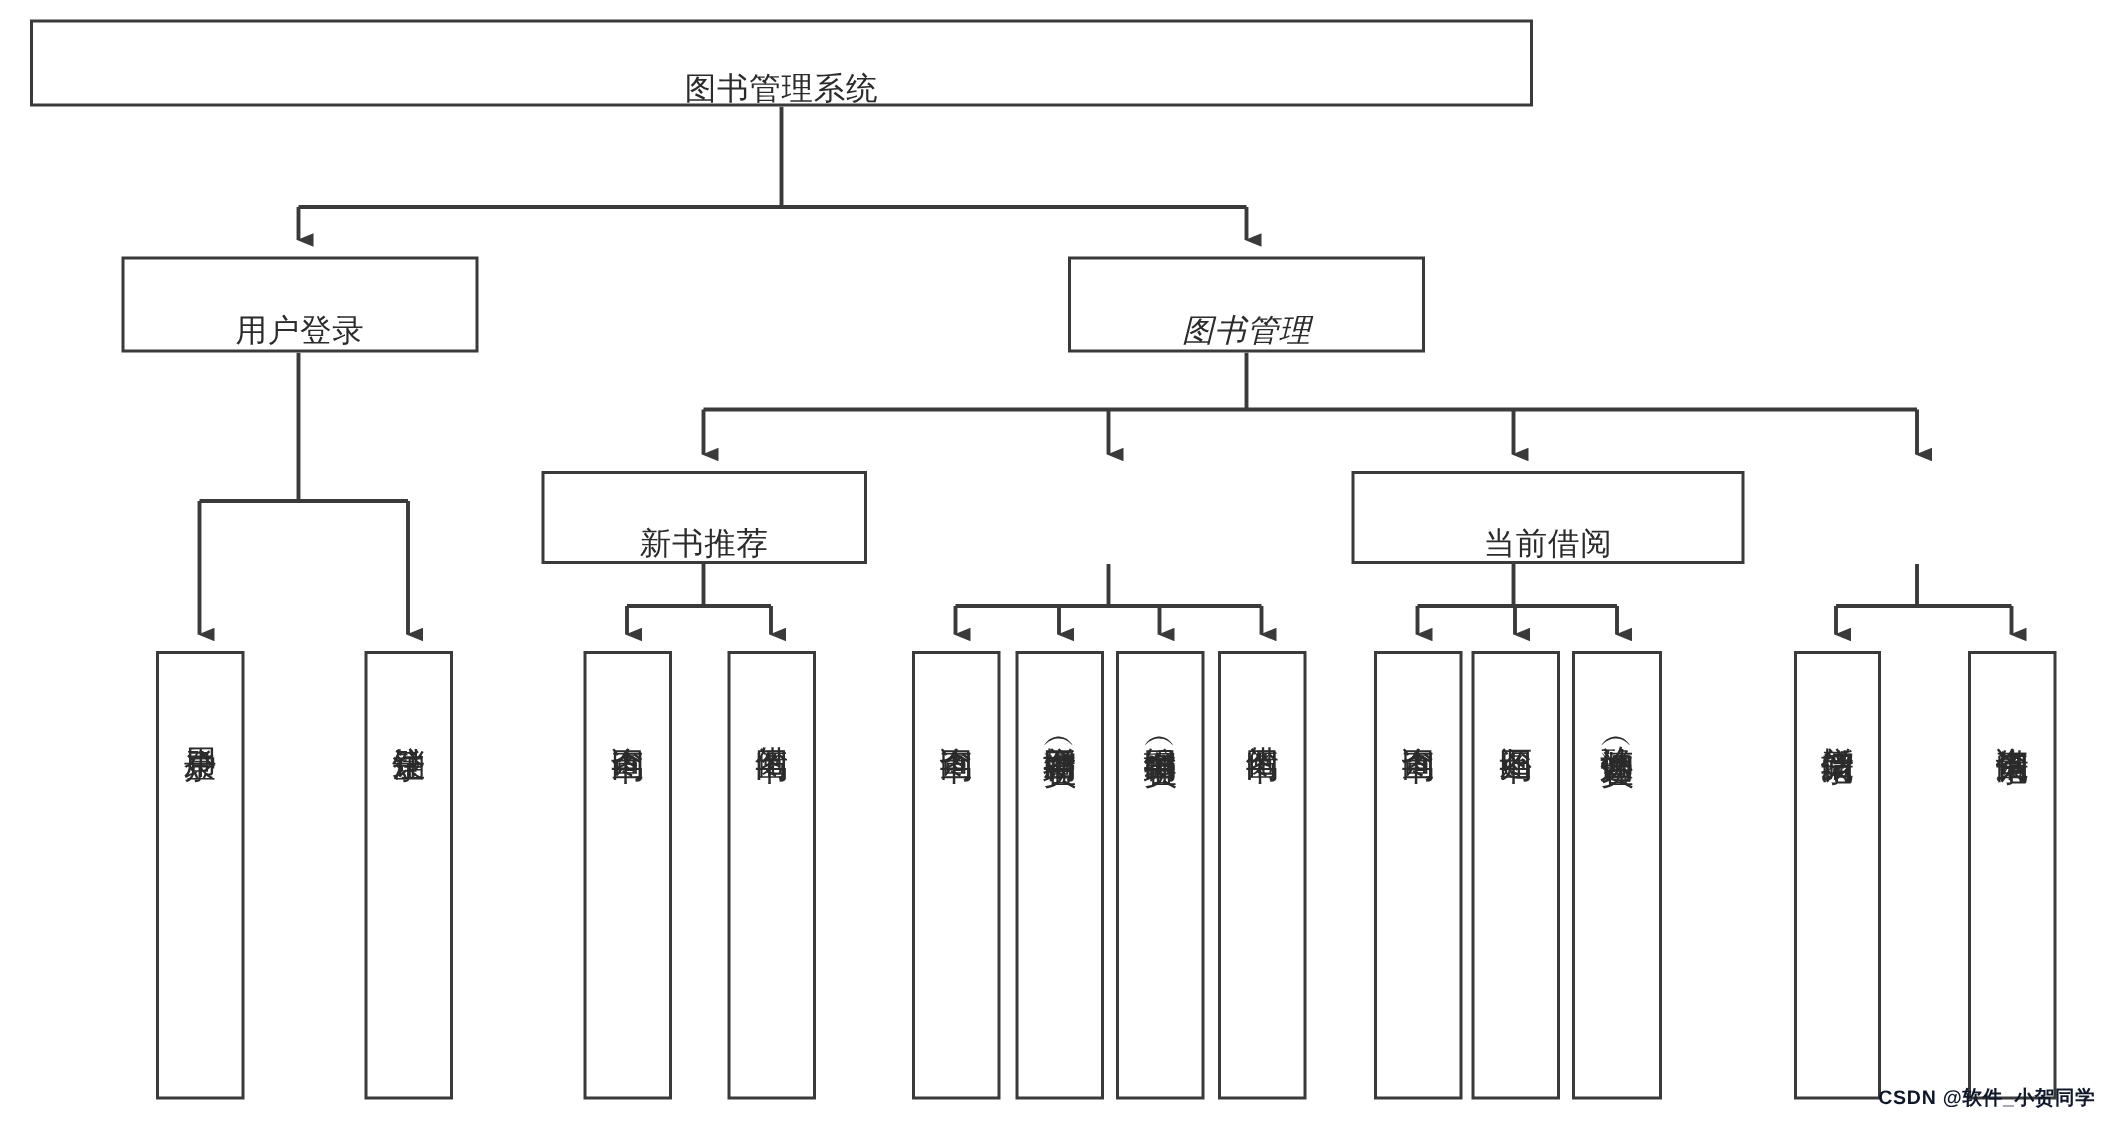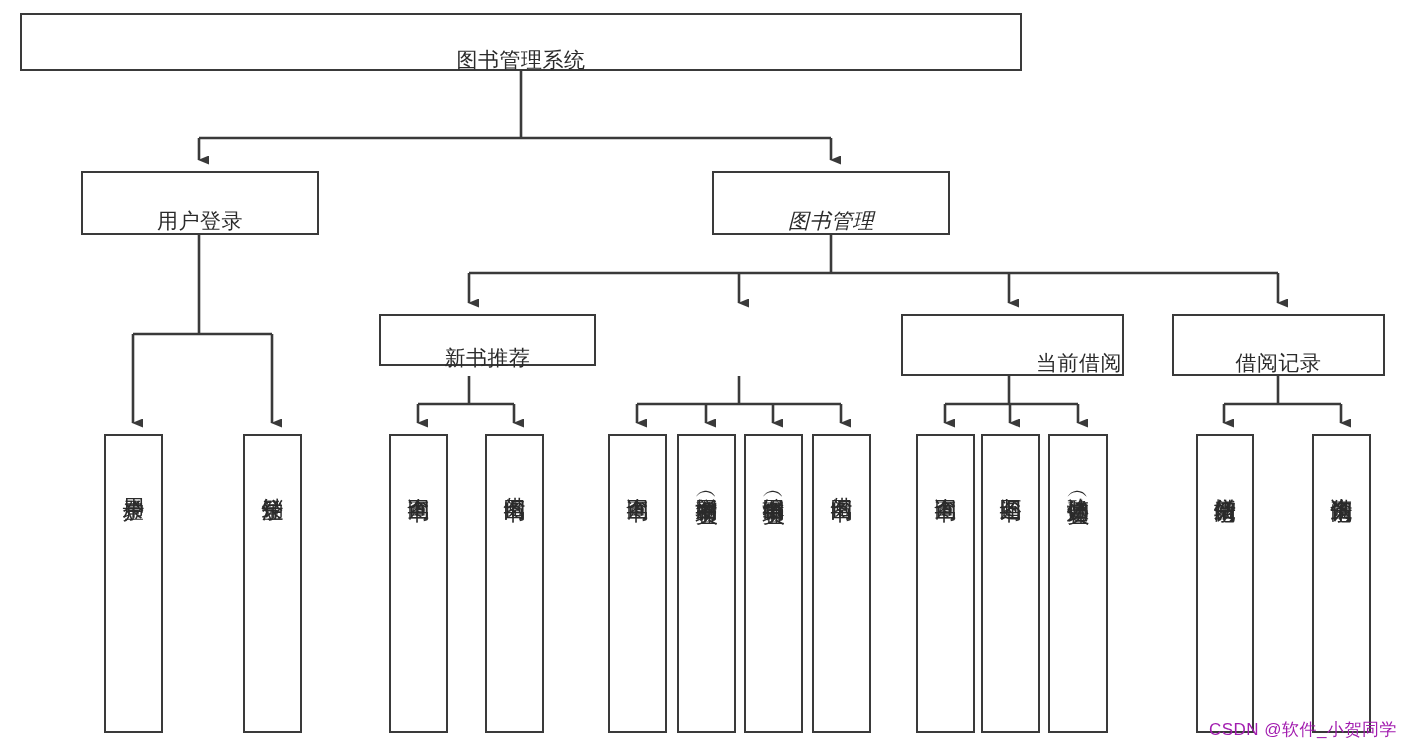--- a/index.html
+++ b/index.html
@@ -55,24 +55,25 @@
     text-orientation: upright;
     font-size: 22px;
     line-height: 1.0;
     letter-spacing: 1px;
     white-space: nowrap;
   }
   .watermark {
     position: absolute;
     right: 8px;
     bottom: 6px;
-    font-size: 17px;
-    color: #a21caf;
+    font-size: 13px;
+    color: #0f172a;
     white-space: nowrap;
     letter-spacing: 0.5px;
+    font-weight: bold;
   }
 </style>
 </head>
 <body>
 
 <div id="canvas">
 
   <svg class="edges" viewBox="0 0 1405 747">
     <defs>
       <marker id="arrow" markerWidth="9" markerHeight="11" refX="4.5" refY="10" orient="auto" markerUnits="userSpaceOnUse">
@@ -127,28 +128,25 @@
     <span class="label">图书管理系统</span>
   </div>
 
   <div class="node horizontal" style="left:81px; top:171px; width:238px; height:64px;">
     <span class="label">用户登录</span>
   </div>
   <div class="node horizontal" style="left:712px; top:171px; width:238px; height:64px;font-style:italic;">
     <span class="label">图书管理</span>
   </div>
 
-  <div class="node horizontal" style="left:379px; top:314px; width:217px; height:52px;">
+  <div class="node horizontal" style="left:361px; top:314px; width:217px; height:62px;">
     <span class="label">新书推荐</span>
   </div>
-  <div class="node horizontal" style="left:901px; top:314px; width:223px; height:62px;justify-content:flex-end;">
+  <div class="node horizontal" style="left:901px; top:314px; width:262px; height:62px;">
     <span class="label">当前借阅</span>
-  </div>
-  <div class="node horizontal" style="left:1172px; top:314px; width:213px; height:62px;">
-    <span class="label">借阅记录</span>
   </div>
 
   <div class="node vertical" style="left:104px; top:434px; width:59px; height:299px;">
     <span class="label">用户登录</span>
   </div>
   <div class="node vertical" style="left:243px; top:434px; width:59px; height:299px;">
     <span class="label">注销登录</span>
   </div>
 
   <div class="node vertical" style="left:389px; top:434px; width:59px; height:299px;">

